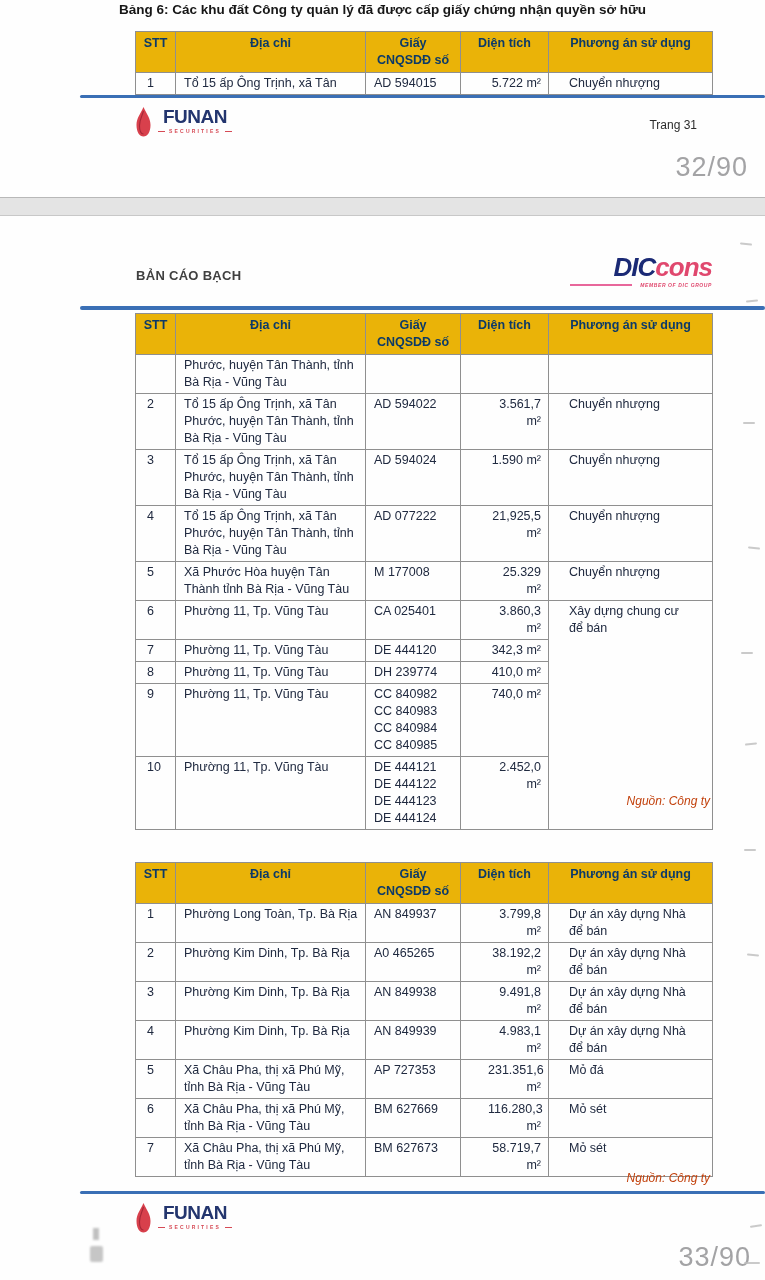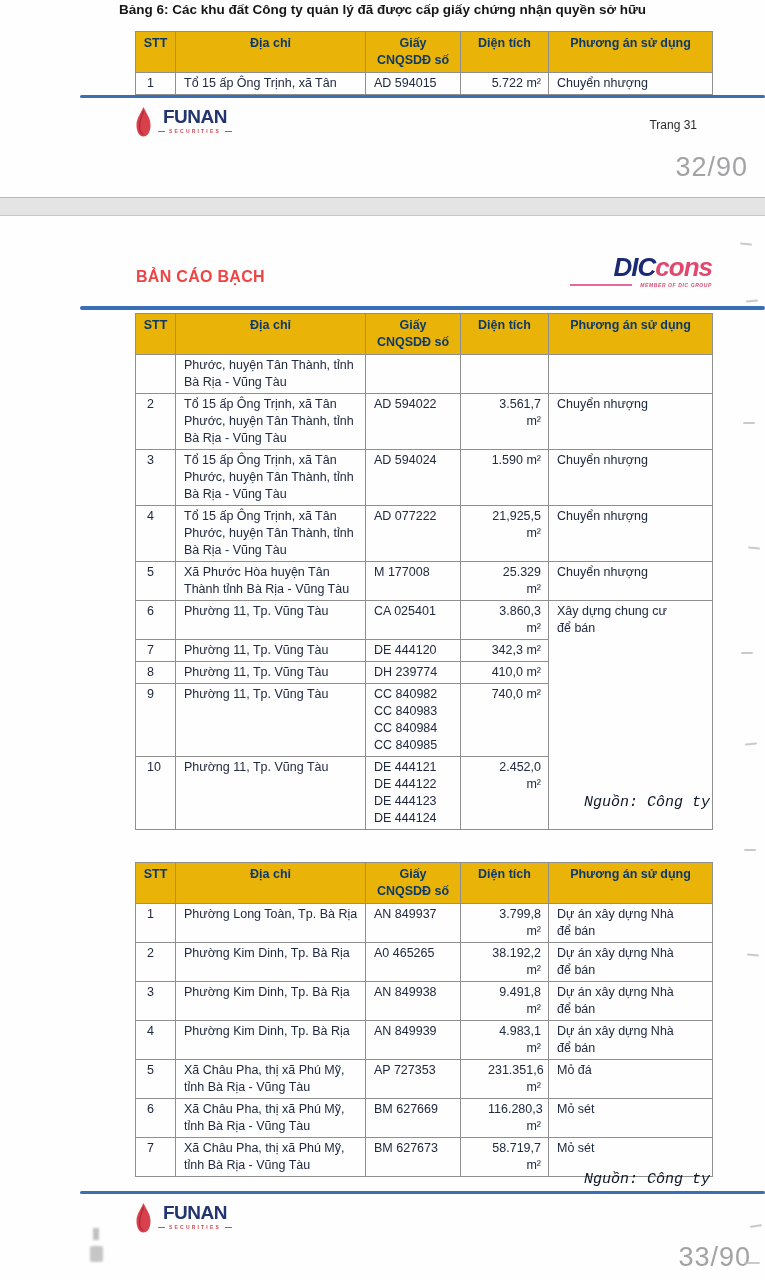--- a/index.html
+++ b/index.html
@@ -27,50 +27,50 @@
     padding:2px 3px;white-space:pre-line;overflow:hidden;
   }
   table.doc th{
     background:#eab308;color:#0c3a68;font-weight:bold;text-align:center;
     padding:3px 2px;
   }
   table.doc td:nth-child(1){padding-left:11px;}
   table.doc td:nth-child(2){padding-left:8px;}
   table.doc td:nth-child(3){padding-left:8px;}
   table.doc td:nth-child(4){text-align:right;padding-right:7px;padding-left:27px;}
-  table.doc td:nth-child(5){padding-left:8px;}
+  table.doc td:nth-child(5){padding-left:20px;}
 
   .rule-blue{position:absolute;height:3px;background:#3a6fb5;border-radius:2px;}
 
   .funan{position:absolute;display:flex;align-items:flex-start;gap:7px;}
   .funan .flame{width:15px;height:30px;flex:0 0 auto;}
   .funan .wordmark{display:flex;flex-direction:column;align-items:center;}
   .funan .brand{
     font-size:19px;font-weight:bold;color:#23356e;letter-spacing:-0.5px;line-height:20px;
   }
   .funan .sub{
     display:flex;align-items:center;gap:4px;margin-top:1px;
   }
   .funan .sub .dash{width:7px;height:1px;background:#d64a55;}
   .funan .sub .sub-text{
     font-size:5px;color:#d64a55;letter-spacing:2.2px;font-weight:bold;
   }
   .trang{position:absolute;font-size:12px;color:#2b2b2b;}
   .scan-page{position:absolute;font-size:27px;color:#a3a3a5;letter-spacing:1px;}
 
-  .bcb-title{position:absolute;font-size:16px;font-weight:bold;color:#ef4444;letter-spacing:0.3px;}
+  .bcb-title{position:absolute;font-size:13px;font-weight:bold;color:#404040;letter-spacing:0.3px;}
   .diccons{position:absolute;display:flex;flex-direction:column;align-items:flex-end;}
   .diccons .word{font-style:italic;font-weight:bold;font-size:26px;line-height:26px;letter-spacing:-1px;}
   .diccons .word .dic{color:#1b2a75;}
   .diccons .word .cons{color:#e0486e;}
   .diccons .tagrow{display:flex;align-items:center;gap:8px;margin-top:2px;}
   .diccons .tagline-rule{width:62px;height:2px;background:#e8679b;}
   .diccons .tagline{font-size:5px;font-weight:bold;color:#e0486e;letter-spacing:0.6px;font-style:italic;}
 
-  .source-note{position:absolute;font-style:italic;font-size:15px;color:#0f172a;font-family:Liberation Mono, monospace;}
+  .source-note{position:absolute;font-style:italic;font-size:12px;color:#c2410c;}
 
   .artifact{position:absolute;background:#bdbdbd;height:2px;width:12px;border-radius:2px;opacity:0.8;}
   .smudge{position:absolute;width:13px;height:16px;background:#8f8f8f;opacity:0.5;filter:blur(1.2px);border-radius:2px;}
   .smudge2{position:absolute;width:6px;height:12px;background:#777;opacity:0.45;filter:blur(1px);}
 </style>
 </head>
 <body>
 
 <div class="page page1">
 

